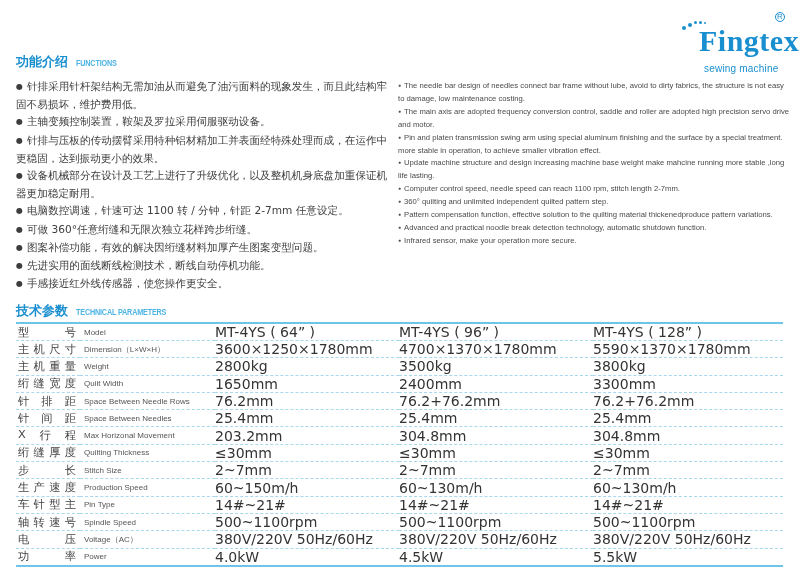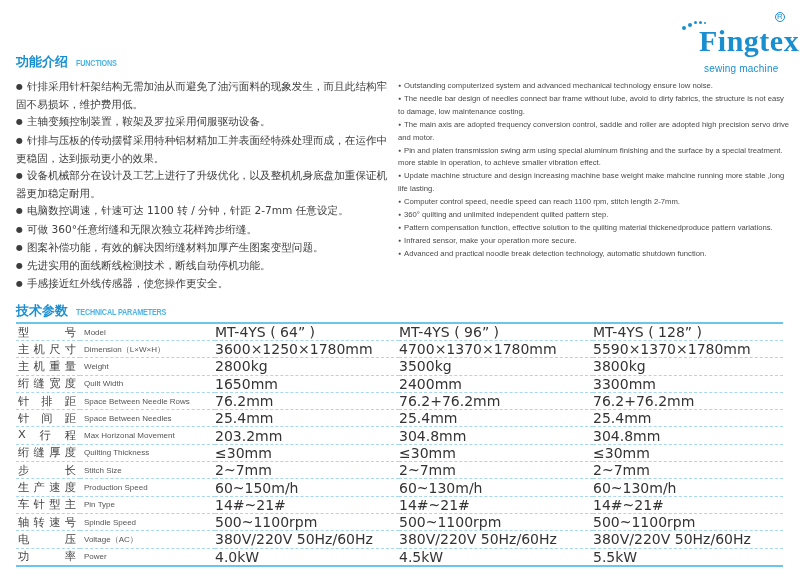--- a/index.html
+++ b/index.html
@@ -67,30 +67,29 @@
   <li>针排与压板的传动摆臂采用特种铝材精加工并表面经特殊处理而成，在运作中更稳固，达到振动更小的效果。</li>
   <li>设备机械部分在设计及工艺上进行了升级优化，以及整机机身底盘加重保证机器更加稳定耐用。</li>
   <li>电脑数控调速，针速可达 1100 转 / 分钟，针距 2-7mm 任意设定。</li>
   <li>可做 360°任意绗缝和无限次独立花样跨步绗缝。</li>
   <li>图案补偿功能，有效的解决因绗缝材料加厚产生图案变型问题。</li>
   <li>先进实用的面线断线检测技术，断线自动停机功能。</li>
   <li>手感接近红外线传感器，使您操作更安全。</li>
 </ul>
 
 <ul class="feat-en">
-  <li>Outstanding computerized system and advanced mechanical technology ensure low noise.</li>
   <li>The needle bar design of needles connect bar frame without lube, avoid to dirty fabrics, the structure is not easy to damage, low maintenance costing.</li>
   <li>The main axis are adopted frequency conversion control, saddle and roller are adopted high precision servo drive and motor.</li>
   <li>Pin and platen transmission swing arm using special aluminum finishing and the surface by a special treatment. more stable in operation, to achieve smaller vibration effect.</li>
   <li>Update machine structure and design increasing machine base weight make mahcine running more stable ,long life lasting.</li>
   <li>Computer control speed, needle speed can reach 1100 rpm, stitch length 2-7mm.</li>
   <li>360° quilting and unlimited independent quilted pattern step.</li>
   <li>Pattern compensation function, effective solution to the quilting material thickenedproduce pattern variations.</li>
+  <li>Advanced and practical noodle break detection technology, automatic shutdown function.</li>
   <li>Infrared sensor, make your operation more secure.</li>
-  <li>Advanced and practical noodle break detection technology, automatic shutdown function.</li>
 </ul>
 
 <div class="section-head" id="params-head">
   <span class="cn">技术参数</span>
   <span class="en">TECHNICAL PARAMETERS</span>
 </div>
 
 <table class="spec-table">
   <tbody id="spec-body">
       <tr>

